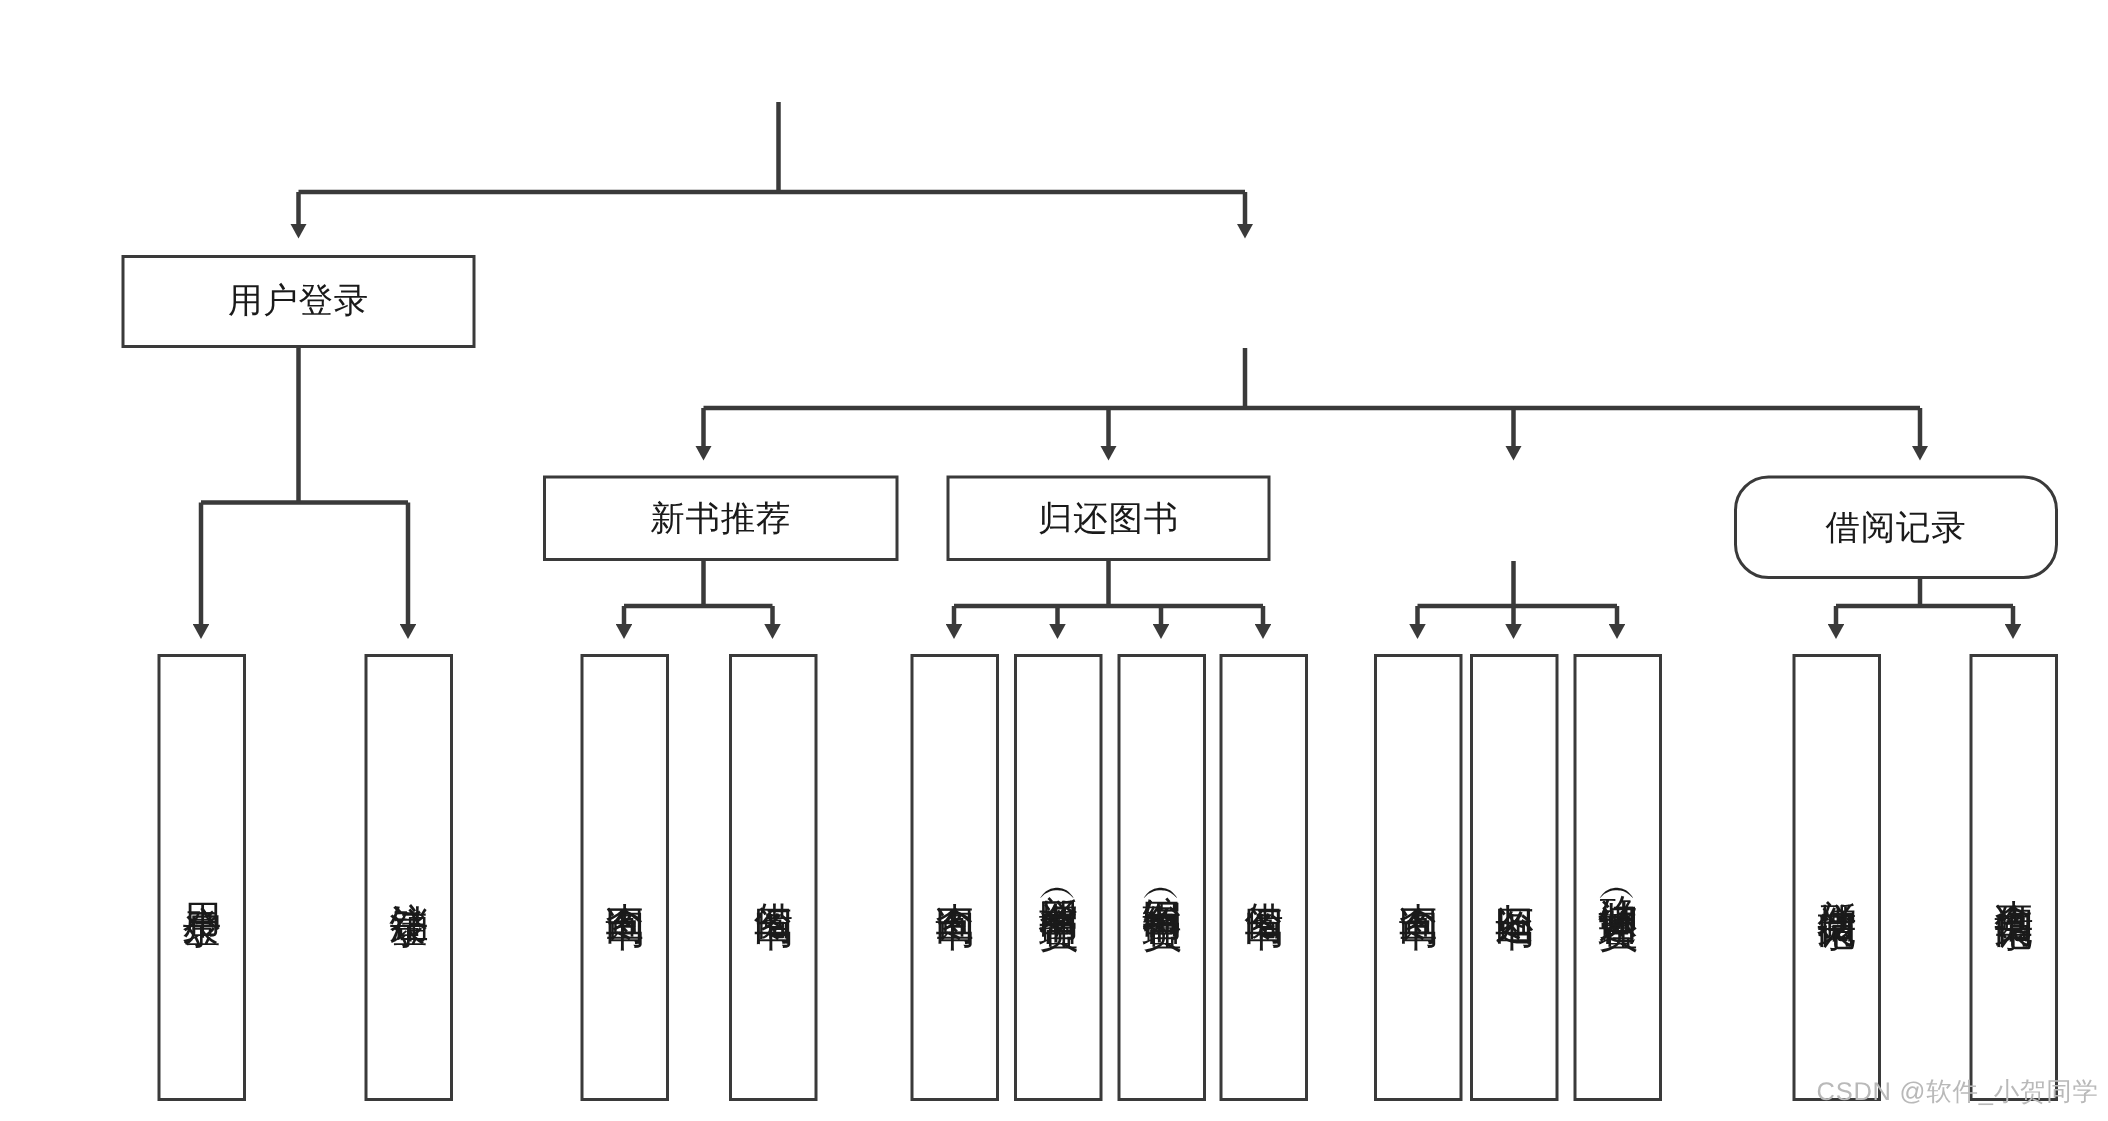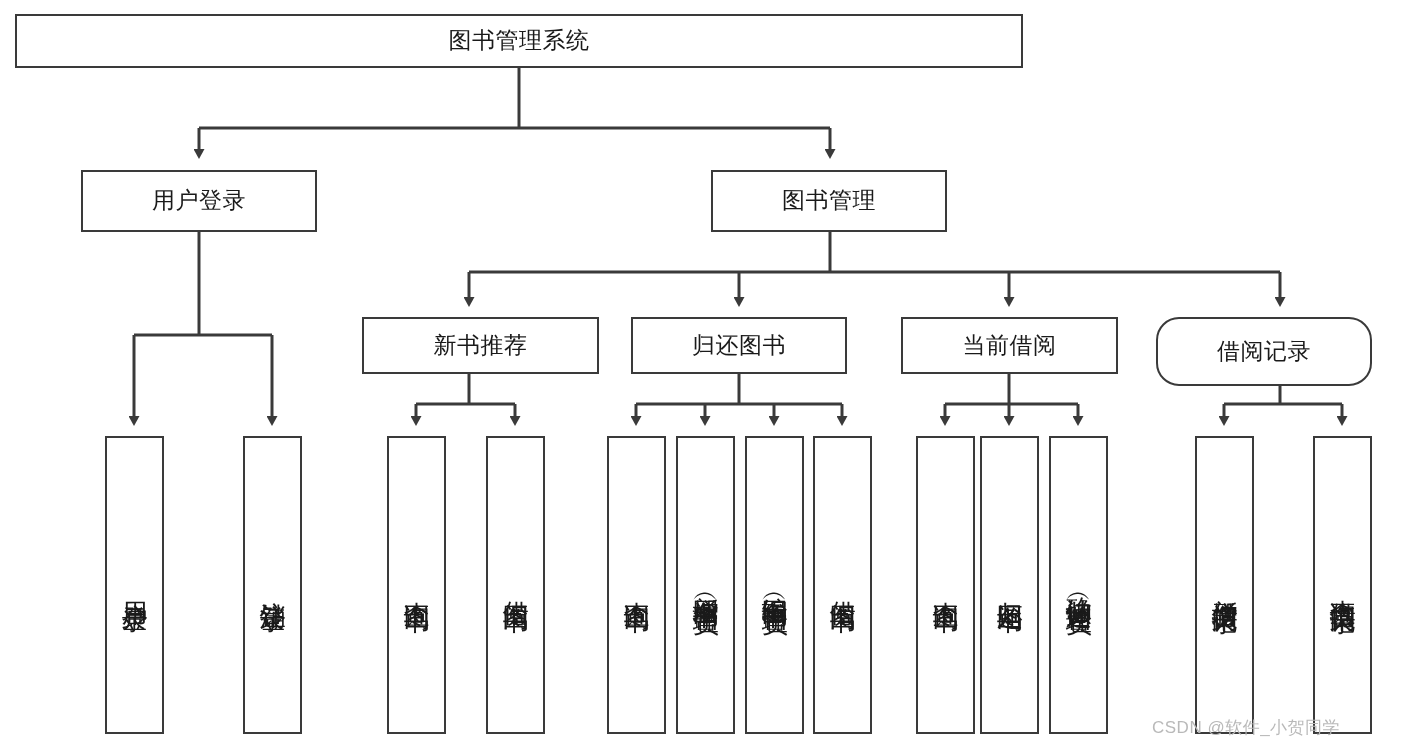--- a/index.html
+++ b/index.html
@@ -116,39 +116,30 @@
       <path d="M1009,404 L1009,417" marker-end="url(#arrow)"></path>
       <path d="M1078,404 L1078,417" marker-end="url(#arrow)"></path>
 
       <path d="M1280,374 L1280,404"></path>
       <path d="M1224,404 L1342,404"></path>
       <path d="M1224,404 L1224,417" marker-end="url(#arrow)"></path>
       <path d="M1342,404 L1342,417" marker-end="url(#arrow)"></path>
     </g>
   </svg>
 
-  <div class="node root horiz" style="left:15px; top:14px; width:1008px; height:54px;">
-    <span class="node-label">图书管理系统</span>
-  </div>
 
   <div class="node horiz" style="left:81px; top:170px; width:236px; height:62px;">
     <span class="node-label">用户登录</span>
-  </div>
-  <div class="node horiz" style="left:711px; top:170px; width:236px; height:62px;">
-    <span class="node-label">图书管理</span>
   </div>
 
   <div class="node horiz" style="left:362px; top:317px; width:237px; height:57px;">
     <span class="node-label">新书推荐</span>
   </div>
   <div class="node horiz" style="left:631px; top:317px; width:216px; height:57px;">
     <span class="node-label">归还图书</span>
-  </div>
-  <div class="node horiz" style="left:901px; top:317px; width:217px; height:57px;">
-    <span class="node-label">当前借阅</span>
   </div>
   <div class="node horiz" style="left:1156px; top:317px; width:216px; height:69px;border-radius:23px;">
     <span class="node-label">借阅记录</span>
   </div>
 
   <div class="node vert" style="left:105px; top:436px; width:59px; height:298px;">
     <span class="node-label">用户登录</span>
   </div>
   <div class="node vert" style="left:243px; top:436px; width:59px; height:298px;">
     <span class="node-label">注销登录</span>
@@ -184,15 +175,15 @@
     <span class="node-label">确认归还（管理员）</span>
   </div>
 
   <div class="node vert" style="left:1195px; top:436px; width:59px; height:298px;">
     <span class="node-label">新增借阅记录</span>
   </div>
   <div class="node vert" style="left:1313px; top:436px; width:59px; height:298px;">
     <span class="node-label">查询借阅记录</span>
   </div>
 
-  <div class="watermark" style="left:1152px; top:716px;">CSDN @软件_小贺同学</div>
+  <div class="watermark" style="left:1211px; top:716px;">CSDN @软件_小贺同学</div>
 
 </div>
 
 </body></html>

